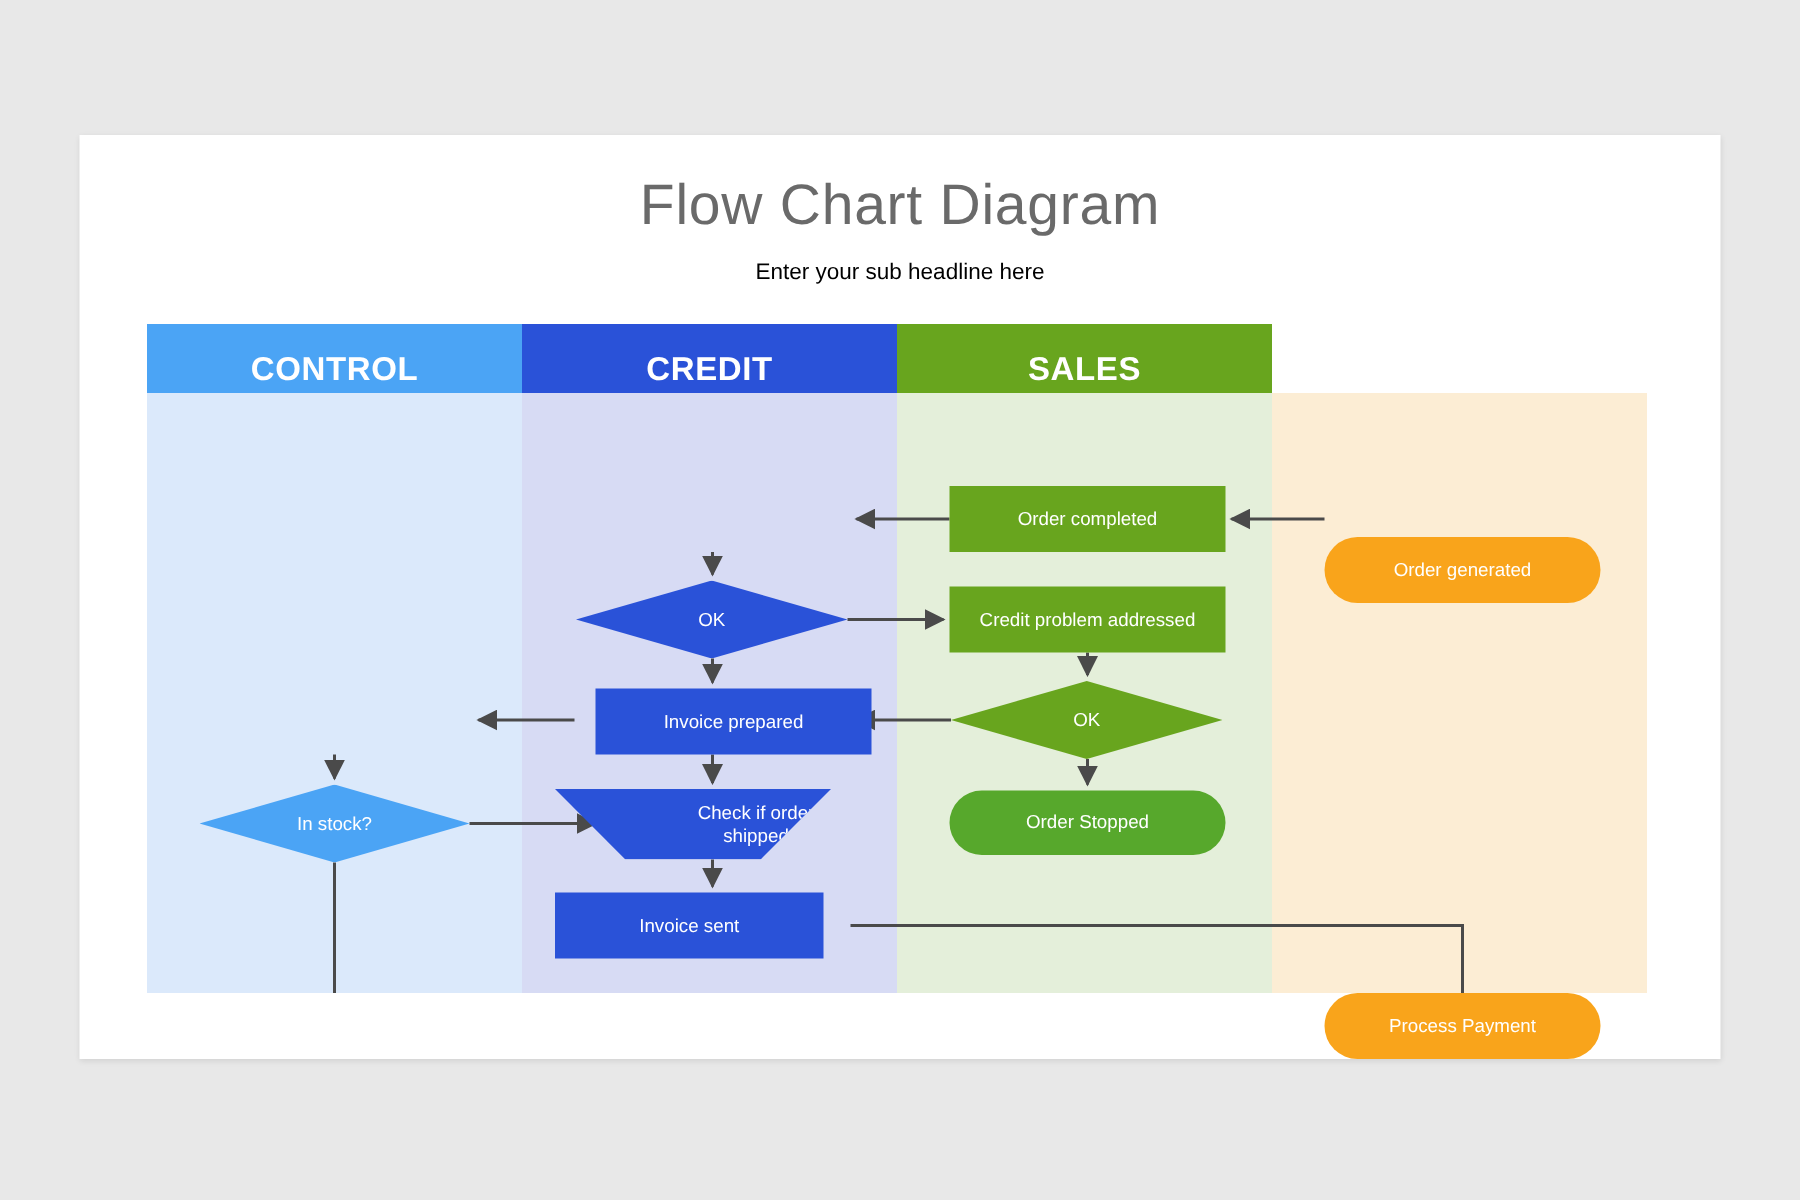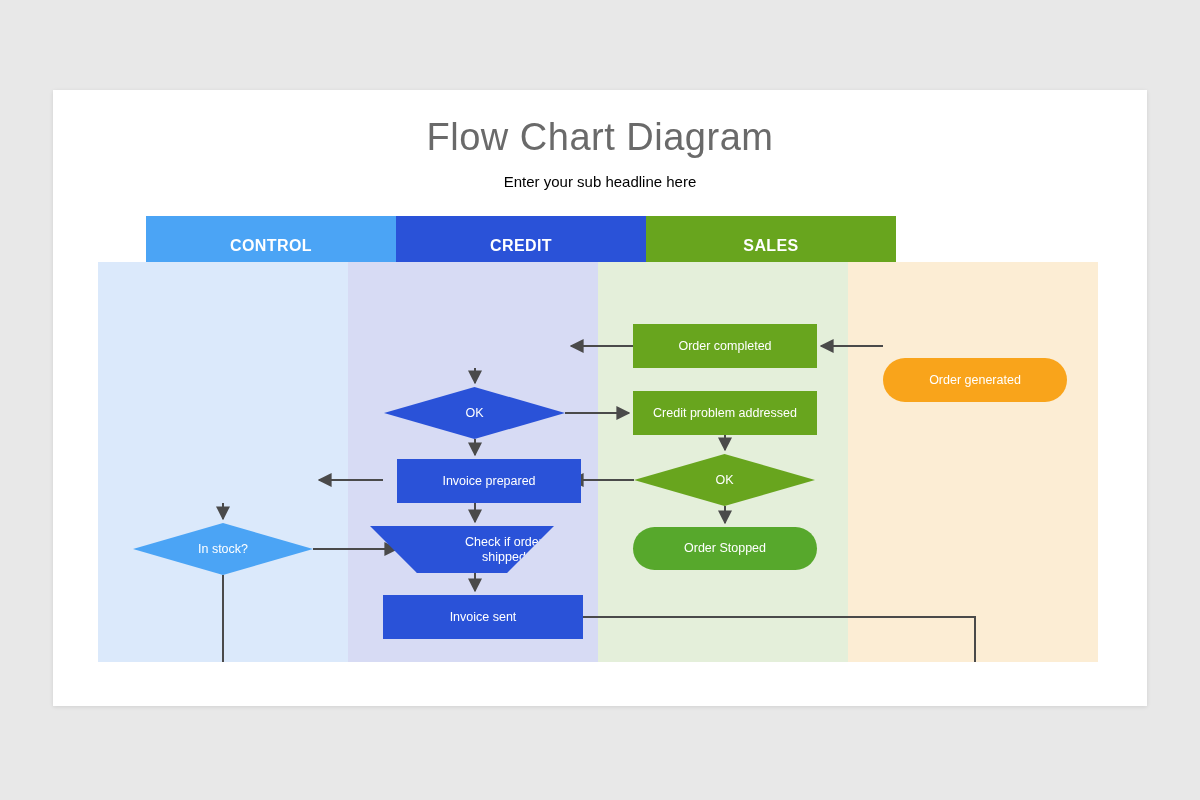--- a/index.html
+++ b/index.html
@@ -47,23 +47,22 @@
   .lane-header {
     position: absolute;
     top: 0;
     height: 60px;
     width: 250px;
     display: flex;
     align-items: center;
     justify-content: center;
     color: #FFFFFF;
     font-weight: 700;
-    font-size: 16px;
+    font-size: 22px;
     letter-spacing: 0.4px;
-    margin-left: 48px;
   }
   .lane-body {
     position: absolute;
     top: 46px;
     height: 400px;
     width: 250px;
   }
   .connectors {
     position: absolute;
     left: 0;
@@ -189,21 +188,21 @@
 
         <div class="node diamond-credit" style="left:286px; top:125px; width:181px; height:52px;">
           <span>OK</span>
         </div>
         <div class="node rect-credit" style="left:285px; top:197px; width:184px; height:44px;margin-left:14px;">
           <span>Invoice prepared</span>
         </div>
         <div class="node trapezoid-credit" style="left:272px; top:264px; width:184px; height:47px;justify-content:flex-end;">
           <span style="max-width:100px;">Check if order shipped</span>
         </div>
-        <div class="node rect-credit" style="left:285px; top:333px; width:200px; height:44px;">
+        <div class="node rect-credit" style="left:272px; top:333px; width:179px; height:44px;">
           <span>Invoice sent</span>
         </div>
 
         <div class="node diamond-control" style="left:35px; top:261px; width:180px; height:52px;">
           <span>In stock?</span>
         </div>
 
         <div class="node rect-sales" style="left:535px; top:62px;  width:184px; height:44px;">
           <span>Order completed</span>
         </div>
@@ -212,18 +211,21 @@
         </div>
         <div class="node diamond-sales" style="left:536px; top:192px; width:181px; height:52px;">
           <span>OK</span>
         </div>
         <div class="node stadium-sales" style="left:535px; top:265px; width:184px; height:43px;">
           <span>Order Stopped</span>
         </div>
 
         <div class="node stadium-customer" style="left:785px; top:62px;  width:184px; height:44px;margin-top:34px;">
           <span>Order generated</span>
+        </div>
+        <div class="node stadium-customer" style="left:785px; top:400px; width:184px; height:44px;">
+          <span>Process Payment</span>
         </div>
 
       </div>
     </div>
   </div>
 </div>
 
 </body></html>

